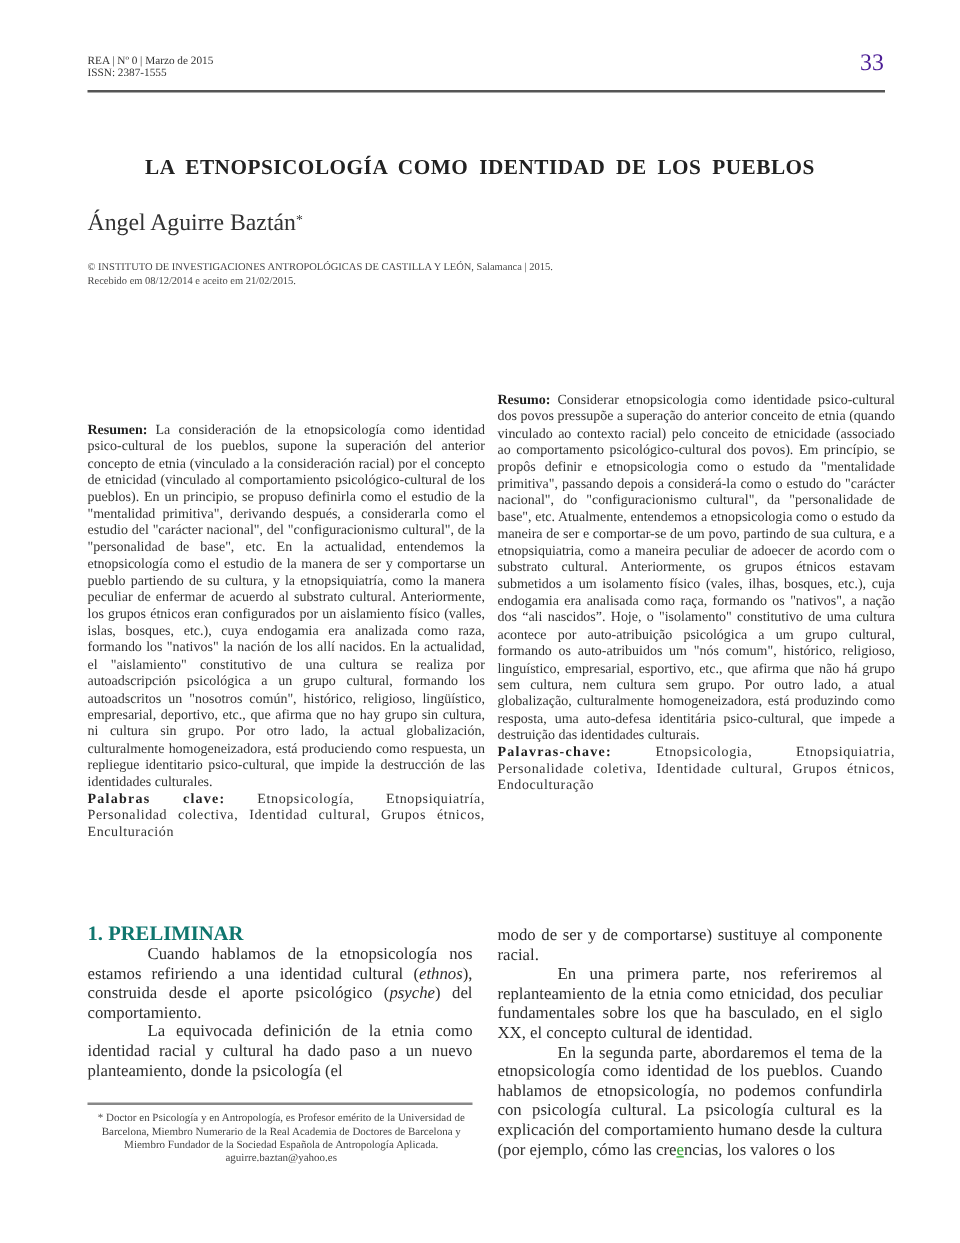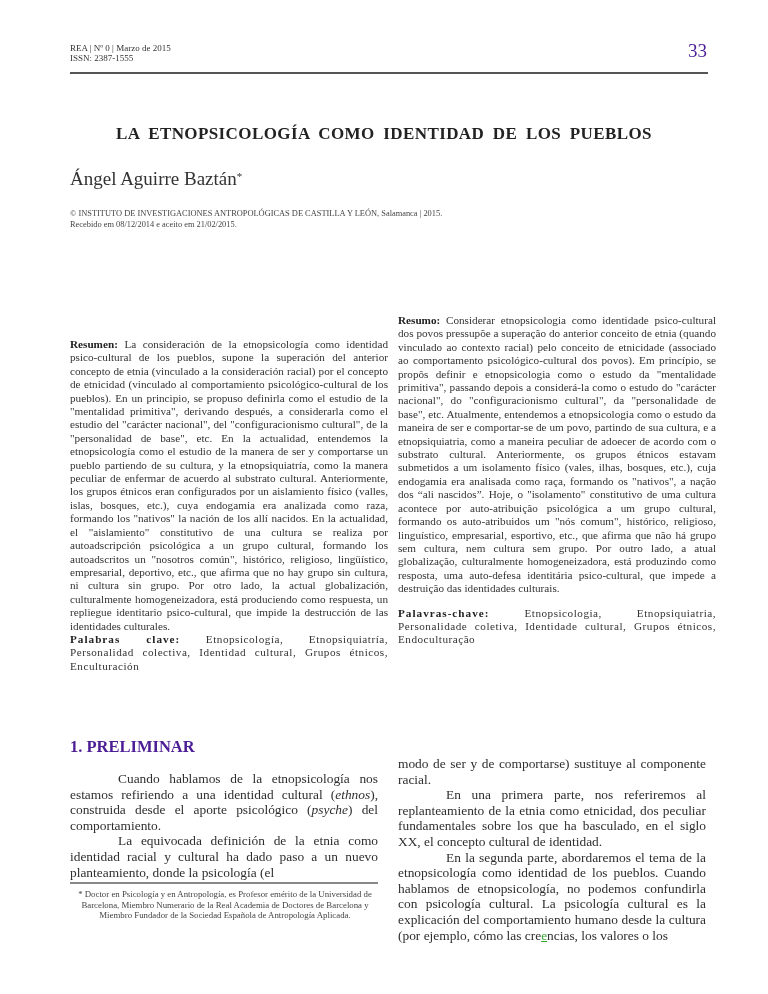--- a/index.html
+++ b/index.html
@@ -11,23 +11,23 @@
   .hdr-rule { left: 70px; top: 72px; width: 638px; height: 2px; background: #555; }
   .title { left: 0; width: 768px; top: 124px; text-align: center; font-size: 17px;
            font-weight: bold; letter-spacing: 0.4px; color: #222; word-spacing: 4px; }
   .author { left: 70px; top: 168px; font-size: 19px; color: #333; font-family: Liberation Serif, serif; }
   .author sup { font-size: 11px; vertical-align: 5px; }
   .copyright { left: 70px; top: 208px; font-size: 8.4px; line-height: 11px; color: #444; }
   .col { width: 318px; font-size: 11.2px; line-height: 13.4px; text-align: justify; color: #333; }
   .col b { color: #222; }
   .left-abs { left: 70px; top: 314px; margin-top: 24px; }
   .right-abs { left: 398px; top: 314px; }
-  .kw-gap { margin-top: 11px; }
-  .section-h { left: 70px; top: 737px; font-size: 16.5px; font-weight: bold; color: #4c1d95; }
-  .body-col { width: 308px; font-size: 13.4px; line-height: 15.6px; text-align: justify; color: #2e2e2e; margin-top: 16px; }
+  .kw-gap { }
+  .section-h { left: 70px; top: 737px; font-size: 16.5px; font-weight: bold; color: #0f766e; }
+  .body-col { width: 308px; font-size: 13.4px; line-height: 15.6px; text-align: justify; color: #2e2e2e; }
   .body-col p { margin: 0; }
   .indent { text-indent: 48px; }
   .left-body { left: 70px; top: 755px; }
   .right-body { left: 398px; top: 740px; }
   .fn-rule { left: 70px; top: 882px; width: 308px; height: 1.5px; background: #888; }
   .footnote { left: 70px; top: 889px; width: 310px; font-size: 8.8px; line-height: 10.6px; color: #444; text-align: center; }
   .green-e { color: #2fa52f; text-decoration: underline; }
 </style>
 </head>
 <body>
@@ -63,19 +63,20 @@
 <div class="abs section-h">1. PRELIMINAR</div>
 
 <div class="abs body-col left-body">
   <p class="indent"><span>Cuando hablamos de la etnopsicología nos estamos refiriendo a una identidad cultural (</span><i>ethnos</i><span>), construida desde el aporte psicológico (</span><i>psyche</i><span>) del comportamiento.</span></p>
   <p class="indent">La equivocada definición de la etnia como identidad racial y cultural ha dado paso a un nuevo planteamiento, donde la psicología (el</p>
 </div>
 
 <div class="abs fn-rule"></div>
 <div class="abs footnote">
   <div>* Doctor en Psicología y en Antropología, es Profesor emérito de la Universidad de Barcelona, Miembro Numerario de la Real Academia de Doctores de Barcelona y Miembro Fundador de la Sociedad Española de Antropología Aplicada.</div>
+  <div>aguirre.baztan@yahoo.es</div>
 </div>
 
 <div class="abs body-col right-body">
   <p>modo de ser y de comportarse) sustituye al componente racial.</p>
   <p class="indent">En una primera parte, nos referiremos al replanteamiento de la etnia como etnicidad, dos peculiar fundamentales sobre los que ha basculado, en el siglo XX, el concepto cultural de identidad.</p>
   <p class="indent"><span>En la segunda parte, abordaremos el tema de la etnopsicología como identidad de los pueblos. Cuando hablamos de etnopsicología, no podemos confundirla con psicología cultural. La psicología cultural es la explicación del comportamiento humano desde la cultura (por ejemplo, cómo las cre</span><span class="green-e">e</span><span>ncias, los valores o los</span></p>
 </div>
 
 </body></html>

